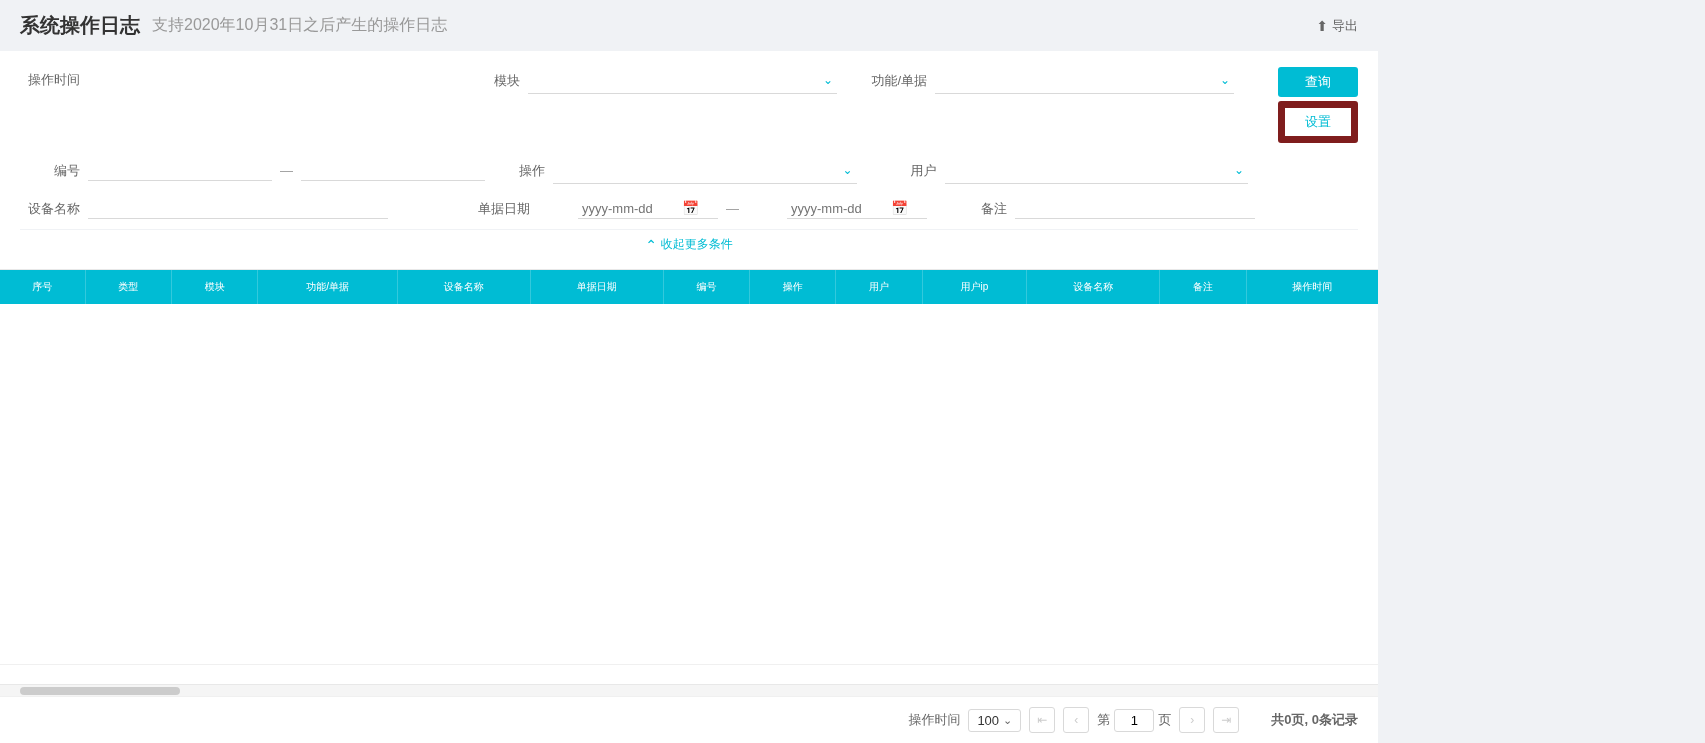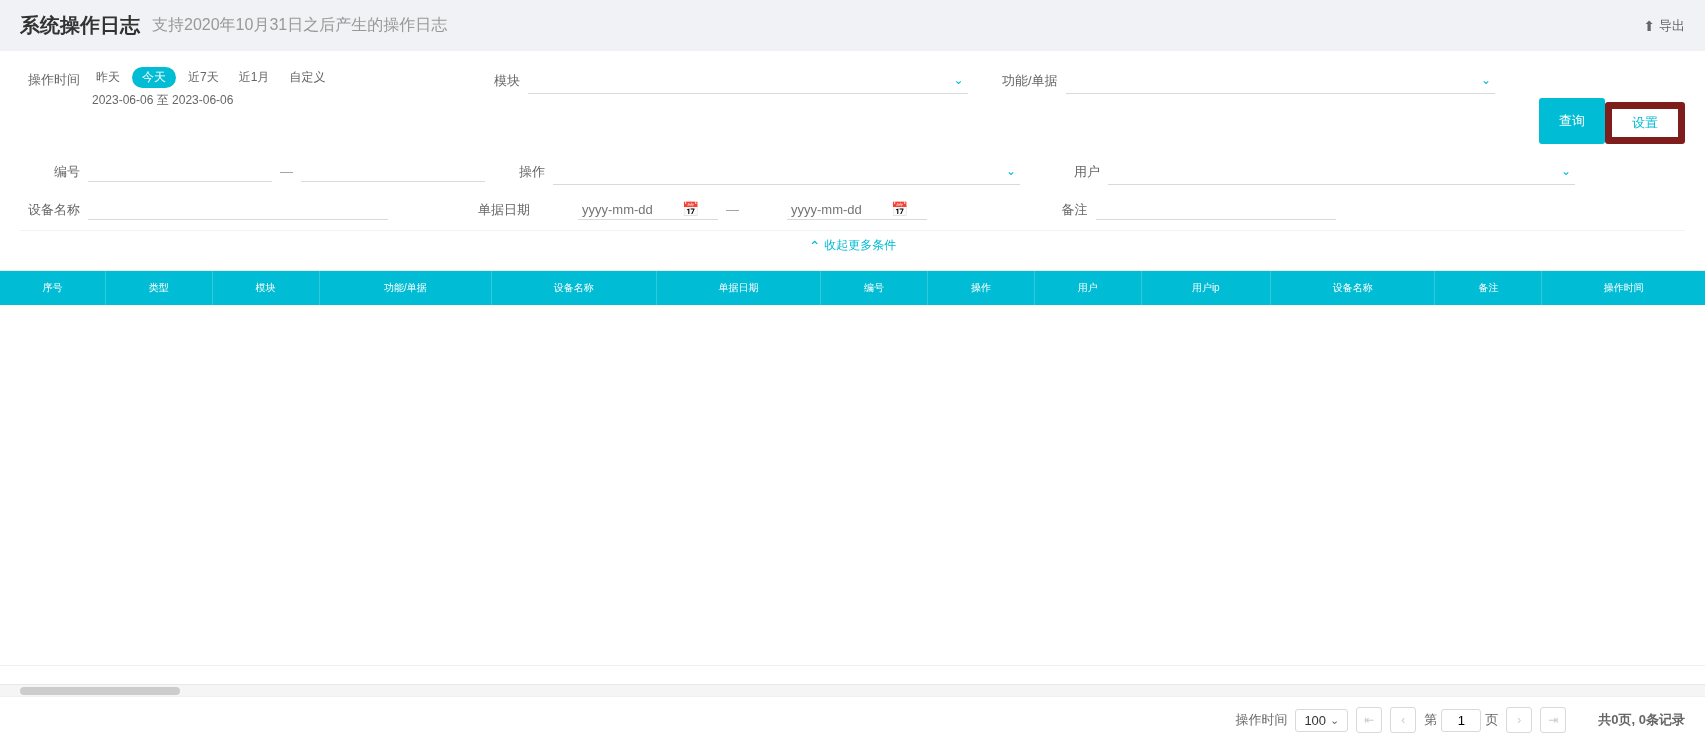--- a/index.html
+++ b/index.html
@@ -1,18 +1,18 @@
 <!DOCTYPE html>
 <html><head>
   <meta charset="utf-8">
   <style>
     * { box-sizing: border-box; margin: 0; padding: 0; }
     body { font-family: "Microsoft YaHei", "PingFang SC", Arial, sans-serif; font-size: 13px; background: #f0f2f5; color: #333; }
 
-    .page-wrapper { width: 1705px; min-height: 743px; background: #fca5a5; display: flex; flex-direction: column; }
+    .page-wrapper { width: 1378px; min-height: 743px; background: #fca5a5; display: flex; flex-direction: column; }
 
     
     .page-header { display: flex; align-items: center; justify-content: space-between; padding: 12px 20px; background: #f0f2f5; }
     .page-title { font-size: 20px; font-weight: bold; color: #333; }
     .page-subtitle { font-size: 16px; color: #999; margin-left: 12px; }
     .export-btn { display: flex; align-items: center; gap: 4px; color: #666; font-size: 13px; cursor: pointer; }
     .export-icon { font-size: 14px; }
 
     
     .filter-area { background: #fff; margin: 0; padding: 16px 20px 10px; border-bottom: 1px solid #e8e8e8; }
@@ -59,21 +59,21 @@
     .page-nav-btn { width: 26px; height: 26px; display: flex; align-items: center; justify-content: center; border: 1px solid #d9d9d9; border-radius: 3px; cursor: pointer; color: #666; font-size: 12px; background: #fff; }
     .page-nav-btn.disabled { color: #ccc; cursor: not-allowed; }
     .page-info { display: flex; align-items: center; gap: 4px; color: #666; }
     .page-input { width: 40px; border: 1px solid #d9d9d9; border-radius: 3px; text-align: center; padding: 3px; font-size: 13px; }
     .total-info { color: #666; margin-left: 24px; font-weight: bold; }
 
     
     .date-input-wrap { display: flex; align-items: center; border-bottom: 1px solid #d9d9d9; padding: 2px 4px; min-width: 140px; margin-left: 40px; }
     .date-input { border: none; outline: none; font-size: 13px; color: #ccc; background: transparent; width: 100px; }
     .calendar-icon { color: #00bcd4; font-size: 14px; cursor: pointer; }
-    .right-btns { display: flex; flex-direction: row; margin-left: 24px; margin-top: 31px; }
+    .right-btns { display: flex; flex-direction: column; margin-left: 24px; }
   </style>
 </head>
 <body>
 
 <div class="page-wrapper">
 
   <div class="page-header">
     <div style="display:flex; align-items:center;">
       <span class="page-title">系统操作日志</span>
       <span class="page-subtitle">支持2020年10月31日之后产生的操作日志</span>
@@ -83,30 +83,20 @@
       <span>导出</span>
     </div>
   </div>
 
   <div class="filter-area">
 
     <div style="display:flex; align-items:flex-start; margin-bottom:14px;">
 
       <div style="display:flex; align-items:flex-start; min-width:440px;">
         <span class="filter-label" style="margin-top:4px;">操作时间</span>
-        <div style="display:flex; flex-direction:column;">
-          <div class="time-btns-row">
-            <button class="time-btn">昨天</button>
-            <button class="time-btn active">今天</button>
-            <button class="time-btn">近7天</button>
-            <button class="time-btn">近1月</button>
-            <button class="time-btn">自定义</button>
-          </div>
-          <div style="font-size:12px; color:#666; margin-top:4px; padding-left:4px;">2023-06-06 至 2023-06-06</div>
-        </div>
       </div>
 
       <div style="display:flex; align-items:center; flex:1; margin-right:20px;">
         <span class="filter-label">模块</span>
         <div class="filter-select" style="flex:1;">
           <div class="filter-select-content"></div>
           <span class="filter-select-arrow">⌄</span>
         </div>
       </div>
 

